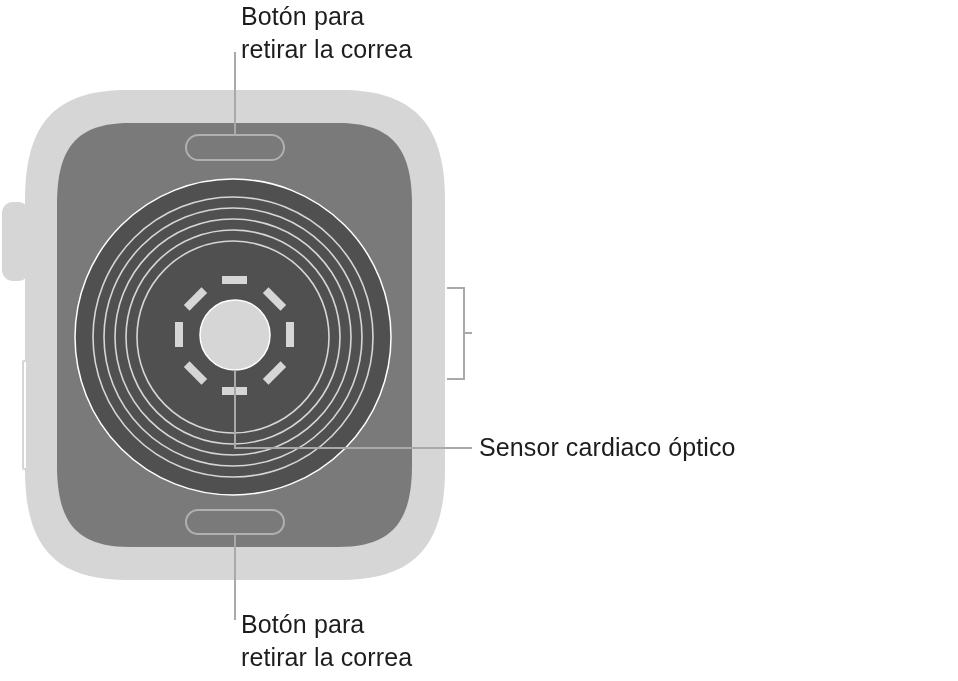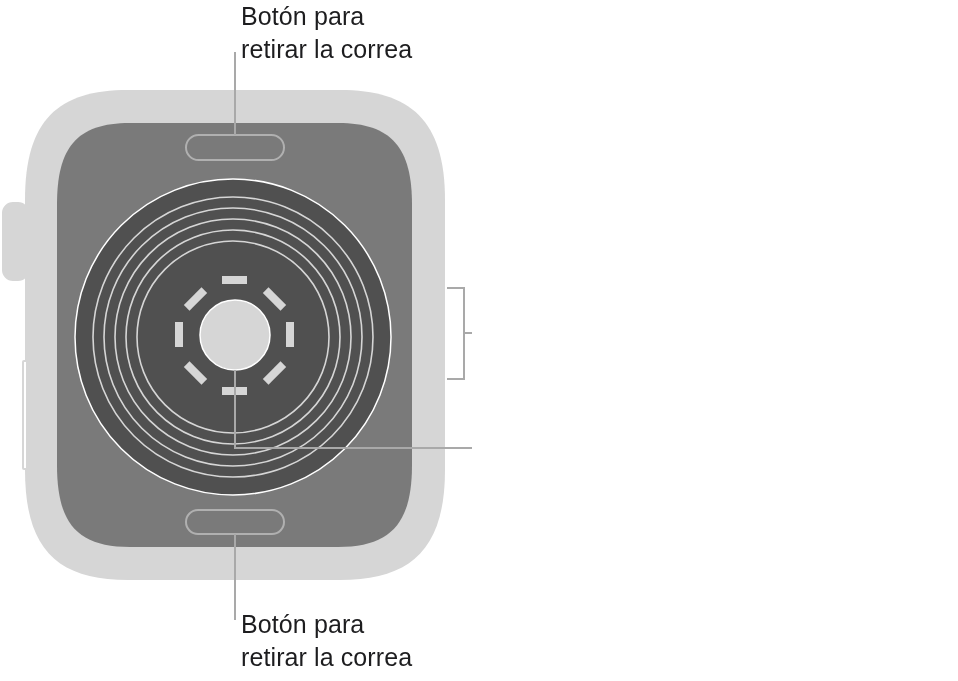--- a/index.html
+++ b/index.html
@@ -67,18 +67,19 @@
       <line x1="464" y1="333" x2="472" y2="333"></line>
     </g>
   </svg>
 
   <div class="label label-top">
     <div>Botón para</div>
     <div>retirar la correa</div>
   </div>
 
 
+  <div class="label label-sensor">Sensor cardiaco óptico</div>
 
   <div class="label label-bottom">
     <div>Botón para</div>
     <div>retirar la correa</div>
   </div>
 </div>
 
 </body></html>

